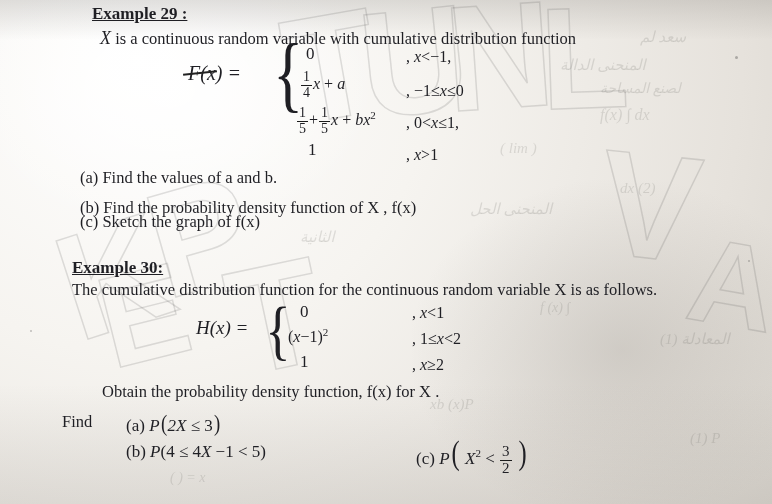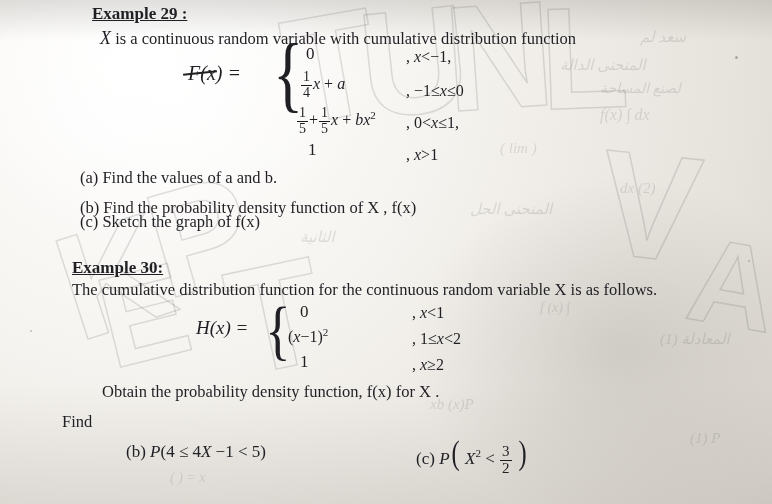--- a/index.html
+++ b/index.html
@@ -231,20 +231,23 @@
     <div class="abs pen txt" style="left:412px; top:356px; font-size:16px; white-space:nowrap;">,&nbsp;<span class="mvar">x</span>≥2</div>
 
     <div class="abs pen txt" style="left:62px; top:382px; white-space:nowrap;margin-left:40px;">
       <span>Obtain the probability density function, f(x) for X .</span>
     </div>
 
     <div class="abs pen txt" style="left:62px; top:412px;">
       <span>Find</span>
     </div>
 
+    <div class="abs pen" style="left:126px; top:410px; font-size:17px; white-space:nowrap;">
+      (a)&nbsp;<span class="mvar">P</span><span class="paren-med">(</span><span class="mvar">2X</span> ≤ 3<span class="paren-med">)</span>
+    </div>
 
     <div class="abs pen" style="left:126px; top:442px; font-size:17px; white-space:nowrap;">
       (b)&nbsp;<span class="mvar">P</span>(4 ≤ 4<span class="mvar">X</span> −1 &lt; 5)
     </div>
 
     <div class="abs pen" style="left:416px; top:436px; font-size:17px; white-space:nowrap;">
       (c)&nbsp;<span class="mvar">P</span><span class="paren-big">(</span>&nbsp;<span class="mvar">X</span><span class="sup">2</span> &lt; <span class="frac" style="font-size:15px;"><span class="num">3</span><span class="den">2</span></span>&nbsp;<span class="paren-big">)</span>
     </div>
 
   </div>

